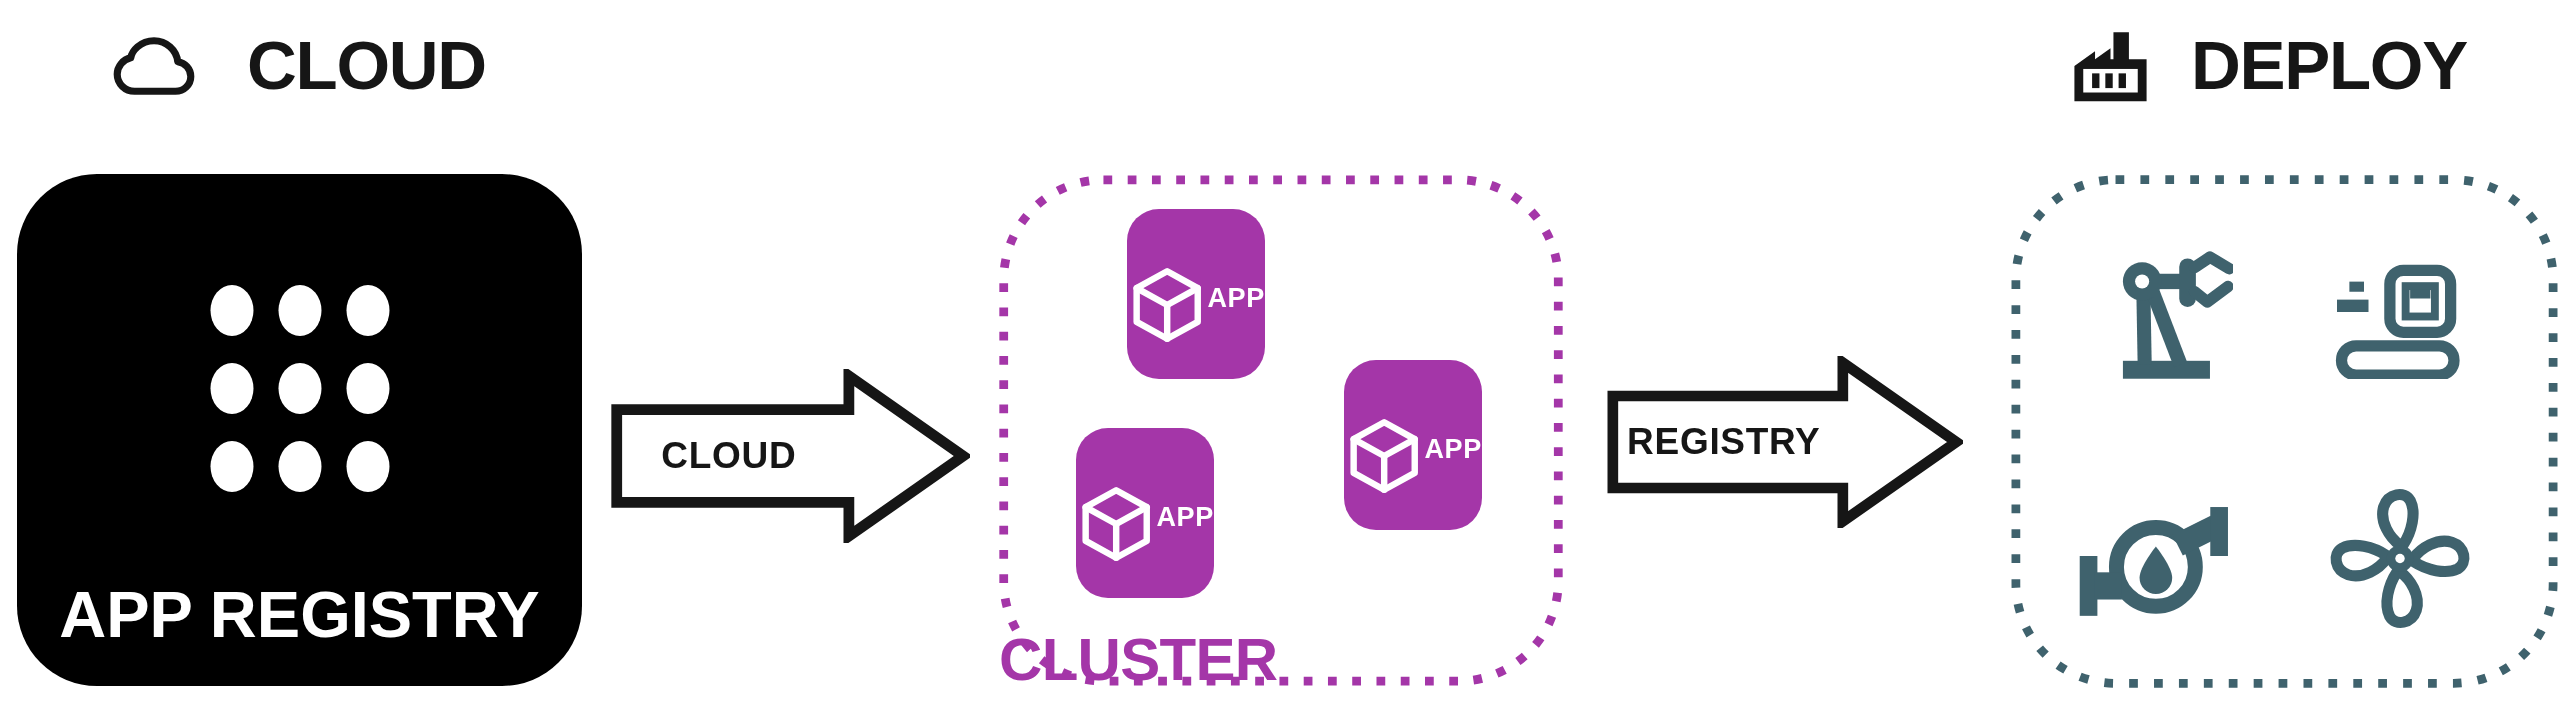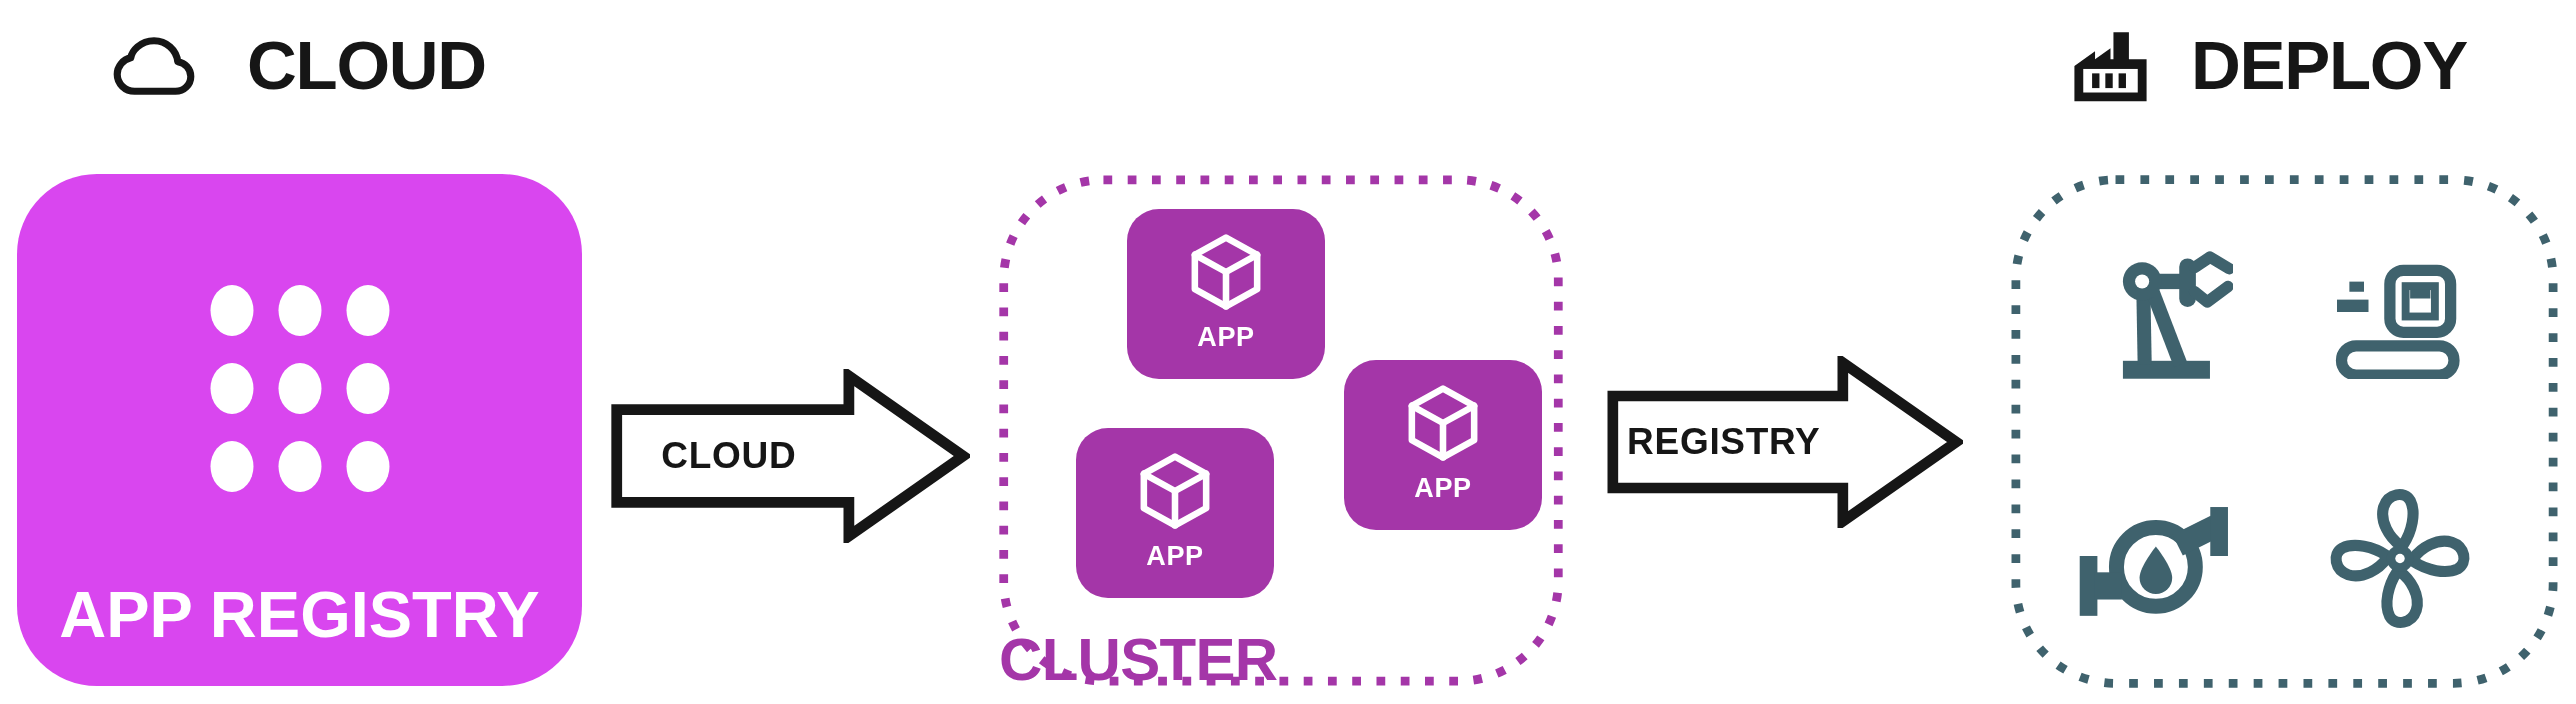--- a/index.html
+++ b/index.html
@@ -16,21 +16,21 @@
     display:flex;align-items:center;gap:40px;
   }
   .section-title{
     font-size:69px;font-weight:bold;color:#161616;
     letter-spacing:-1.3px;line-height:101px;white-space:nowrap;
   }
   .hdr-icon{display:block;}
   
   .registry-card{
     position:absolute;left:17px;top:174px;width:565px;height:512px;
-    border-radius:80px;background:#d946ef;
+    border-radius:80px;background:#000000;
   }
   .dots-grid{
     position:absolute;left:50%;top:111px;transform:translateX(-50%);
     display:grid;grid-template-columns:repeat(3,43px);
     grid-auto-rows:51px;column-gap:25px;row-gap:27px;
   }
   .dot{width:43px;height:51px;border-radius:50%;background:#ffffff;}
   .registry-label{
     position:absolute;left:0;right:0;top:403px;text-align:center;
     font-size:65px;font-weight:bold;color:#ffffff;letter-spacing:0px;white-space:nowrap;
@@ -40,22 +40,22 @@
   .flow-arrow svg{display:block;width:100%;height:100%;}
   .flow-label{
     position:absolute;left:0;top:0;width:66%;height:100%;
     display:flex;align-items:center;justify-content:center;
     font-size:37px;font-weight:bold;color:#161616;letter-spacing:0.7px;
   }
   
   .cluster-box{position:absolute;left:999px;top:175px;width:564px;height:511px;}
   .cluster-box > svg.border{position:absolute;left:0;top:0;width:100%;height:100%;}
   .app-tile{
-    position:absolute;width:198px;height:170px;border-radius:32px;
-    background:#A436A8;display:flex;flex-direction:column;align-items:center;
+    position:absolute;width:138px;height:170px;border-radius:32px;
+    background:#A436A8;display:flex;flex-direction:row;align-items:center;
   }
   .app-tile svg{display:block;margin-top:21.6px;}
   .app-tile-label{
     margin-top:9.4px;font-size:27px;font-weight:bold;color:#ffffff;letter-spacing:0.7px;
   }
   .tile-a{left:128px;top:34px;}
   .tile-b{left:77px;top:253px;}
   .tile-c{left:345px;top:185px;}
   .cluster-label{
     position:absolute;left:0;right:0;top:450px;

